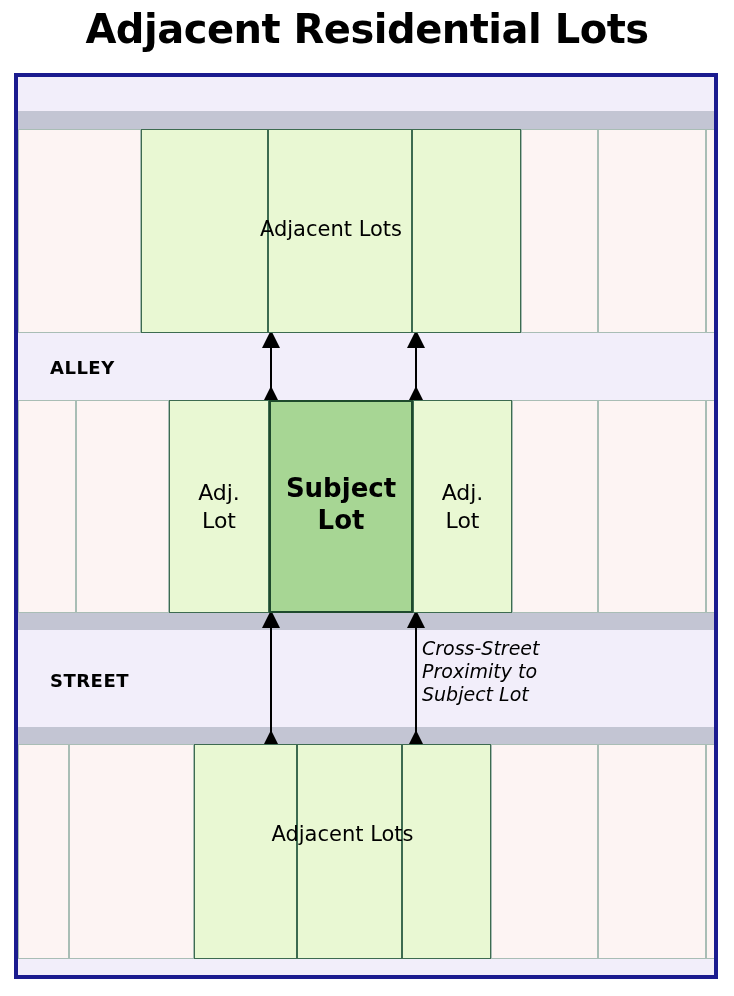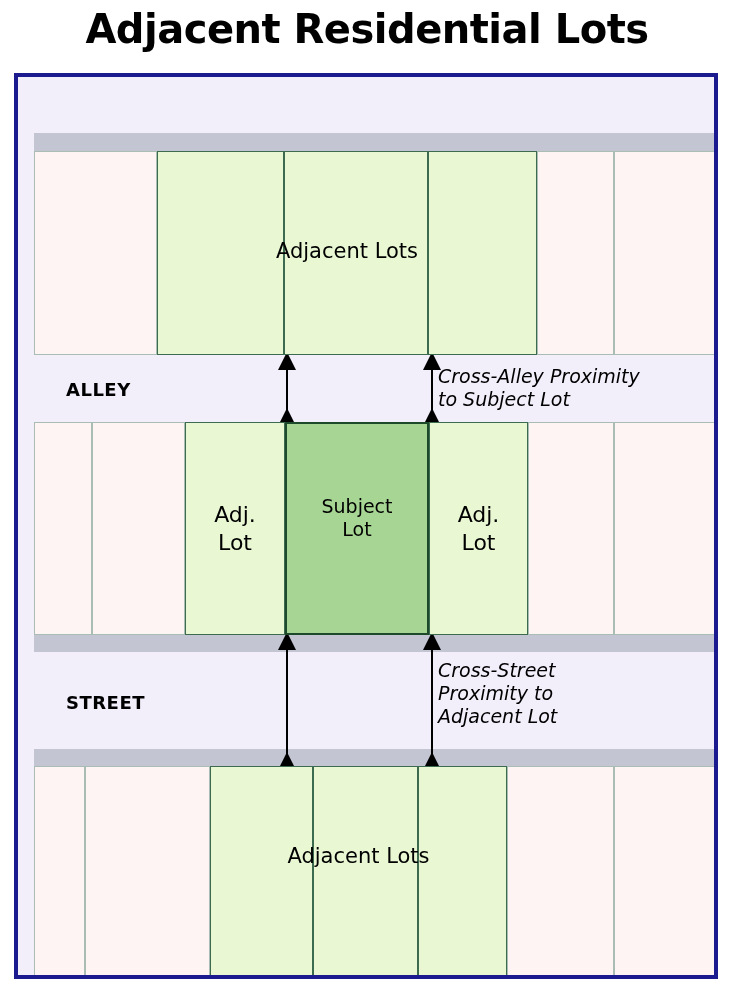--- a/index.html
+++ b/index.html
@@ -21,21 +21,21 @@
 
   
   .frame{
     position:absolute;left:14px;top:73px;
     width:704px;height:906px;
     border:4px solid #1b1b8f;
     background:#f2eefa;
     box-sizing:border-box;
     overflow:hidden;
   }
-  .canvas{position:absolute;left:16px;top:0;width:696px;height:898px;margin-top:22px;}
+  .canvas{position:absolute;left:0;top:0;width:696px;height:898px;}
 
   
   .band{position:absolute;background:#c3c5d3;}
   .strip{position:absolute;background:#f2eefa;}
   .lot{position:absolute;box-sizing:border-box;}
   .lot-pink{background:#fdf4f3;border:1px solid #a9bdb5;}
   .lot-green{background:#e9f8d3;border:1px solid #3d6b50;}
   .lot-subject{background:#a7d694;border:2px solid #1e4a2c;}
 
   
@@ -43,21 +43,21 @@
   .road-name{
     font-size:18px;font-weight:bold;letter-spacing:0.5px;
   }
   .lots-label{
     font-size:21px;text-align:center;
   }
   .adj-label{
     font-size:22px;text-align:center;line-height:1.25;
   }
   .subject-label{
-    font-size:19px;font-weight:normal;text-align:center;line-height:1.22;
+    font-size:26px;font-weight:bold;text-align:center;line-height:1.22;
   }
   .note{
     font-size:19px;font-style:italic;line-height:1.22;color:#000;
   }
 
   
   .arrow{position:absolute;}
 </style>
 </head>
 <body>
@@ -96,24 +96,20 @@
             <path d="M0,0 L9,4.5 L0,9 z" fill="#000"></path>
           </marker>
         </defs>
         <line x1="10" y1="62" x2="10" y2="6" stroke="#000" stroke-width="2" marker-start="url(#ah2)" marker-end="url(#ah1)"></line>
       </svg>
 
       <svg class="arrow" style="left:388px;top:256px;" width="20" height="68" viewBox="0 0 20 68">
         <line x1="10" y1="62" x2="10" y2="6" stroke="#000" stroke-width="2" marker-start="url(#ah2)" marker-end="url(#ah1)"></line>
       </svg>
 
-      <div class="lbl note" style="left:404px;top:266px;width:290px;">
-        <div>Cross-Alley Proximity</div>
-        <div>to Subject Lot</div>
-      </div>
 
       <div class="lot lot-pink" style="left:0;top:323px;width:58px;height:213px;"></div>
       <div class="lot lot-pink" style="left:58px;top:323px;width:93px;height:213px;"></div>
 
       <div class="lot lot-green" style="left:151px;top:323px;width:100px;height:213px;"></div>
 
       <div class="lot lot-subject" style="left:251px;top:323px;width:144px;height:213px;"></div>
 
       <div class="lot lot-green" style="left:395px;top:323px;width:99px;height:213px;"></div>
 
@@ -146,21 +142,21 @@
         <line x1="10" y1="126" x2="10" y2="6" stroke="#000" stroke-width="2" marker-start="url(#ah2)" marker-end="url(#ah1)"></line>
       </svg>
 
       <svg class="arrow" style="left:388px;top:536px;" width="20" height="132" viewBox="0 0 20 132">
         <line x1="10" y1="126" x2="10" y2="6" stroke="#000" stroke-width="2" marker-start="url(#ah2)" marker-end="url(#ah1)"></line>
       </svg>
 
       <div class="lbl note" style="left:404px;top:560px;width:290px;">
         <div>Cross-Street</div>
         <div>Proximity to</div>
-        <div>Adjacent Lot</div>
+        <div>Subject Lot</div>
       </div>
 
       <div class="lot lot-pink" style="left:0;top:667px;width:51px;height:215px;"></div>
       <div class="lot lot-pink" style="left:51px;top:667px;width:125px;height:215px;"></div>
 
       <div class="lot lot-green" style="left:176px;top:667px;width:103px;height:215px;"></div>
       <div class="lot lot-green" style="left:279px;top:667px;width:105px;height:215px;"></div>
       <div class="lot lot-green" style="left:384px;top:667px;width:89px;height:215px;"></div>
 
       <div class="lot lot-pink" style="left:473px;top:667px;width:107px;height:215px;"></div>

